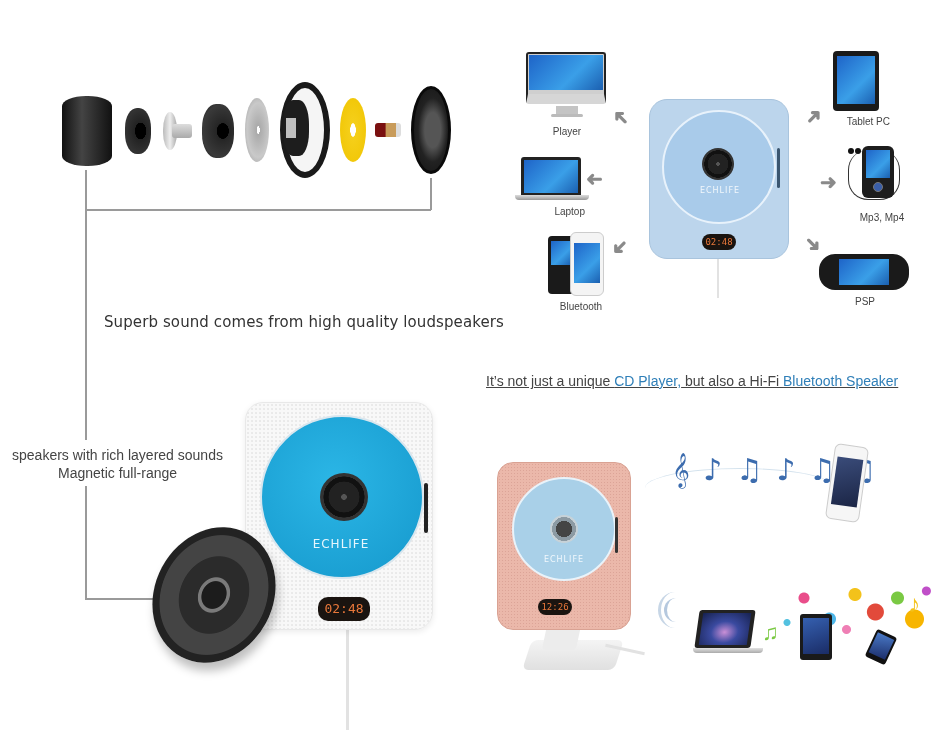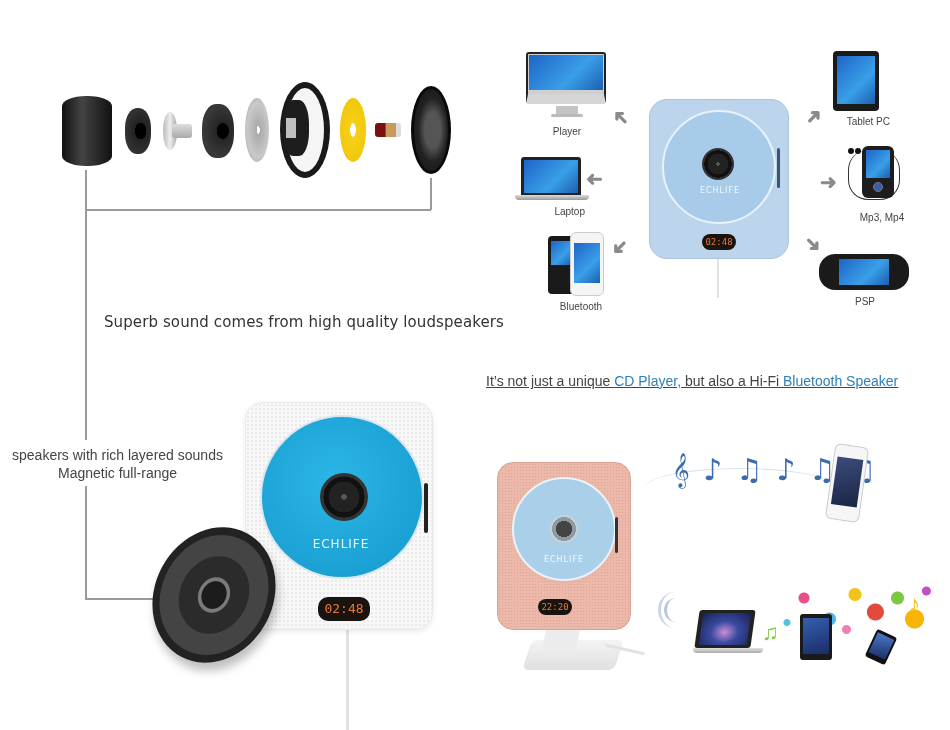--- a/index.html
+++ b/index.html
@@ -144,21 +144,21 @@
 
 <div class="abs" style="left:527px;top:640px;width:92px;height:30px;background:linear-gradient(#f4f4f4,#e0e0e0);border-radius:6px;transform:skewX(-18deg);"></div>
 <div class="abs" style="left:545px;top:620px;width:34px;height:30px;background:#ececec;border-radius:4px;transform:skewX(-12deg);"></div>
 <div class="cord" style="left:605px;top:648px;width:40px;height:3px;transform:rotate(12deg);"></div>
 
 <div class="player" style="left:497px;top:462px;width:134px;height:168px;background:radial-gradient(#dca497 0.6px,#ebb8aa 0.9px) 0 0/3px 3px;border:1px solid #d9a293;border-radius:16px;">
   <div class="disc" style="left:14px;top:14px;width:104px;height:104px;background:#a9d0e8;border:2px solid #e9f3fa;"></div>
   <div class="abs" style="left:52px;top:52px;width:28px;height:28px;border-radius:50%;background:radial-gradient(#444 0 40%,#8c9aa3 41% 60%,#c7d2d8 61%);"></div>
   <div class="brand" style="left:20px;top:92px;width:92px;font-size:8px;color:#f1f8fd;">ECHLIFE</div>
   <div class="abs" style="left:117px;top:54px;width:3px;height:36px;background:#333;border-radius:2px;"></div>
-  <div class="lcd" style="left:40px;top:136px;width:34px;height:16px;font-size:9px;line-height:16px;">22:20</div>
+  <div class="lcd" style="left:40px;top:136px;width:34px;height:16px;font-size:9px;line-height:16px;">12:26</div>
 </div>
 
 <div class="abs" style="left:645px;top:468px;width:190px;height:40px;border-top:1px solid #c9dbe9;border-radius:50% 50% 0 0;opacity:0.8;"></div>
 <div class="abs" style="left:672px;top:452px;font-size:30px;color:#3c6cae;letter-spacing:2px;font-family:'DejaVu Sans',sans-serif;white-space:nowrap;">𝄞 ♪ ♫ ♪ ♫ ♫</div>
 
 <div class="abs" style="left:830px;top:445px;width:34px;height:76px;background:#f6f6f6;border:1px solid #ccc;border-radius:6px;transform:rotate(8deg);">
   <div class="screen" style="left:3px;top:12px;width:26px;height:48px;background:linear-gradient(160deg,#3a4c7a,#1b2545);"></div>
 </div>
 
 <div class="abs" style="left:652px;top:590px;width:34px;height:40px;">

